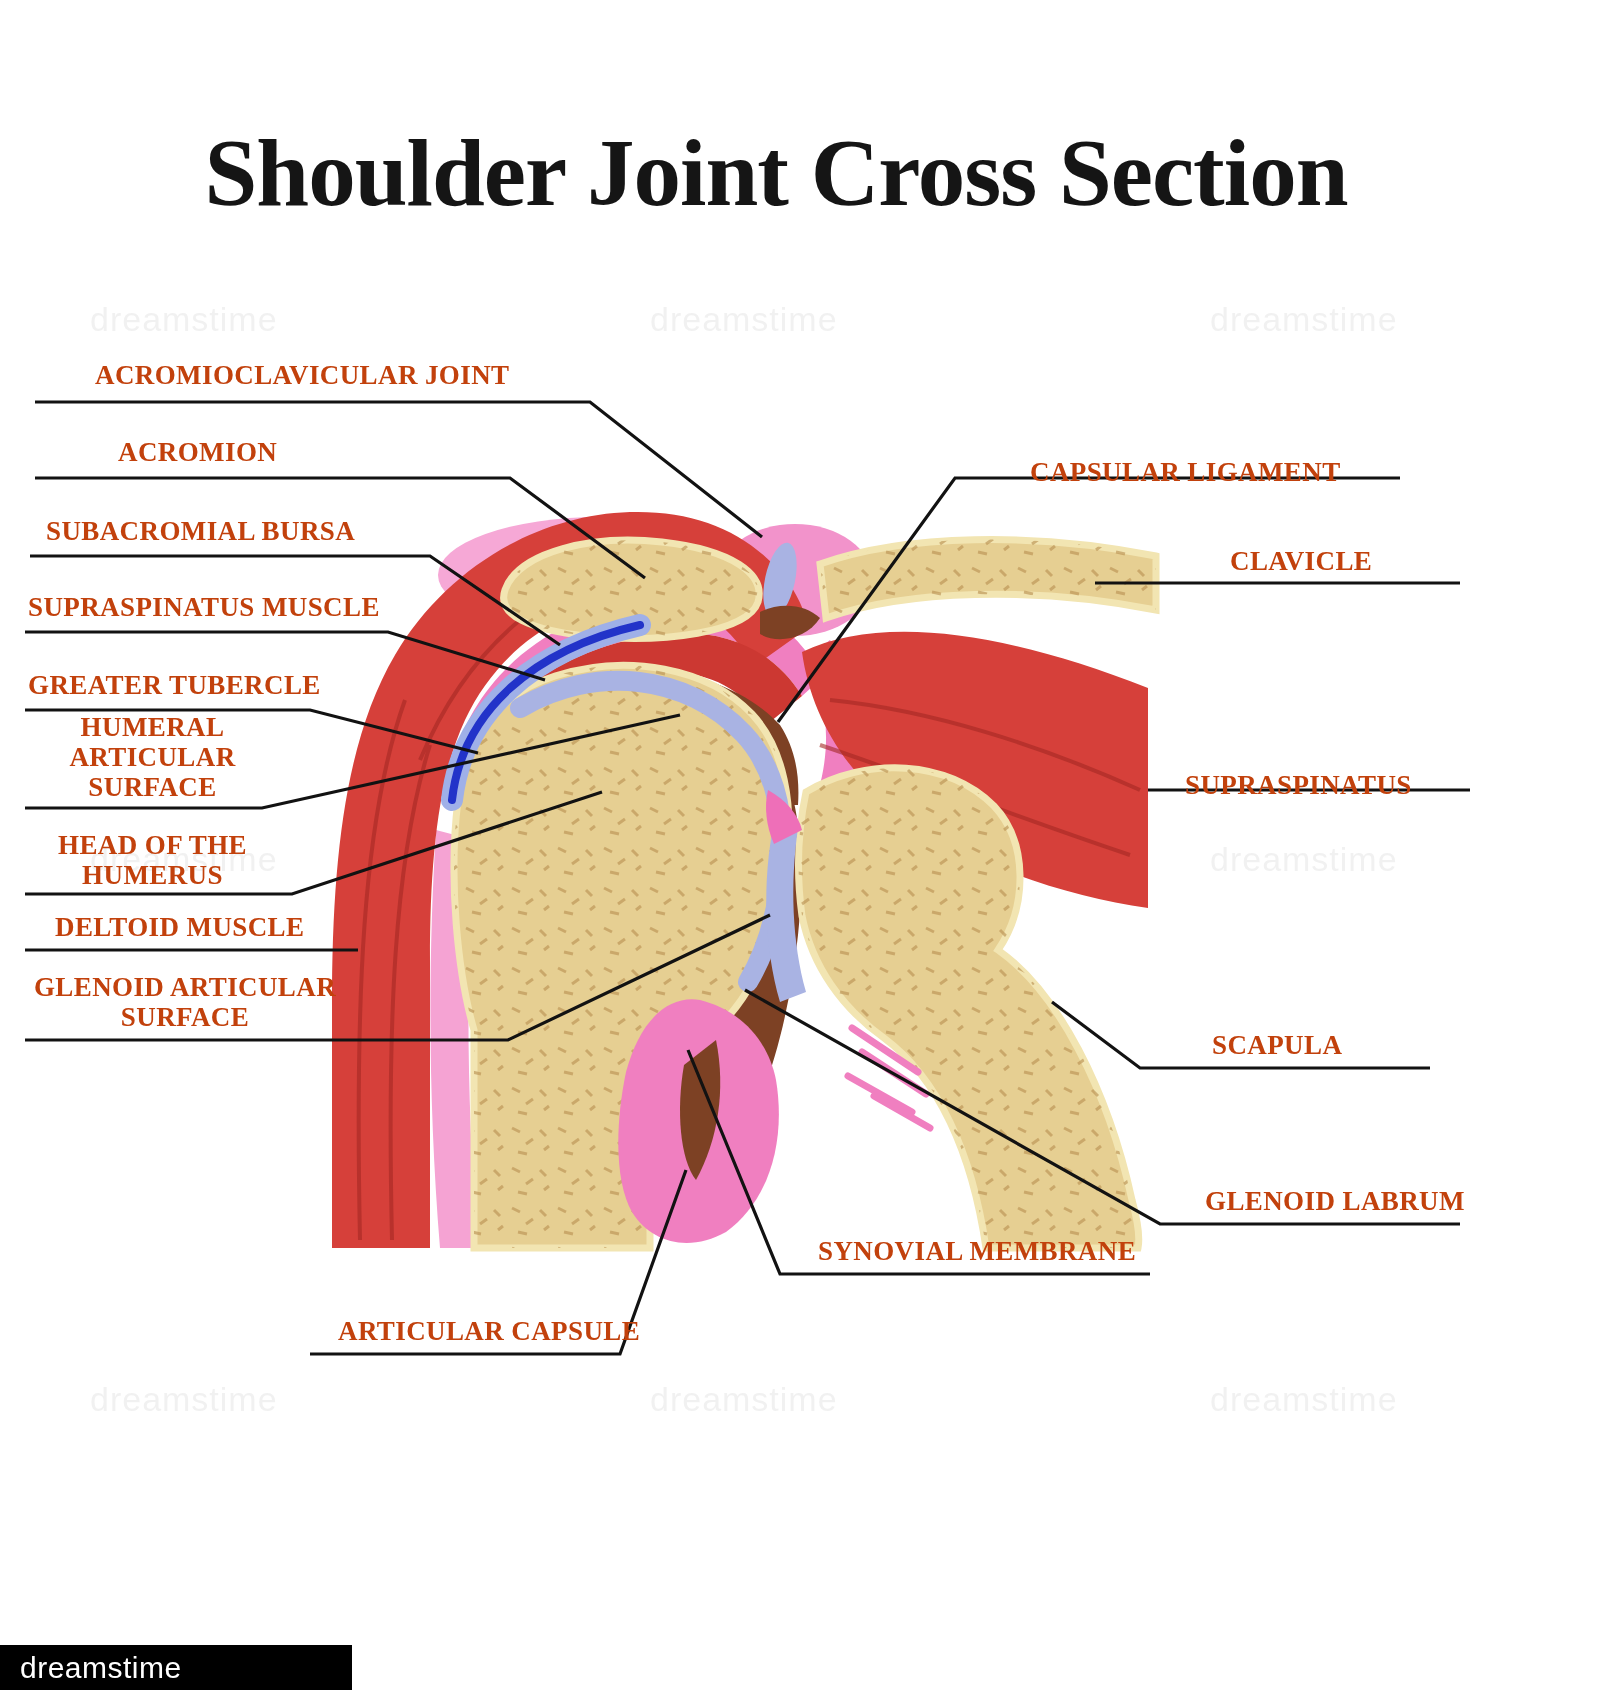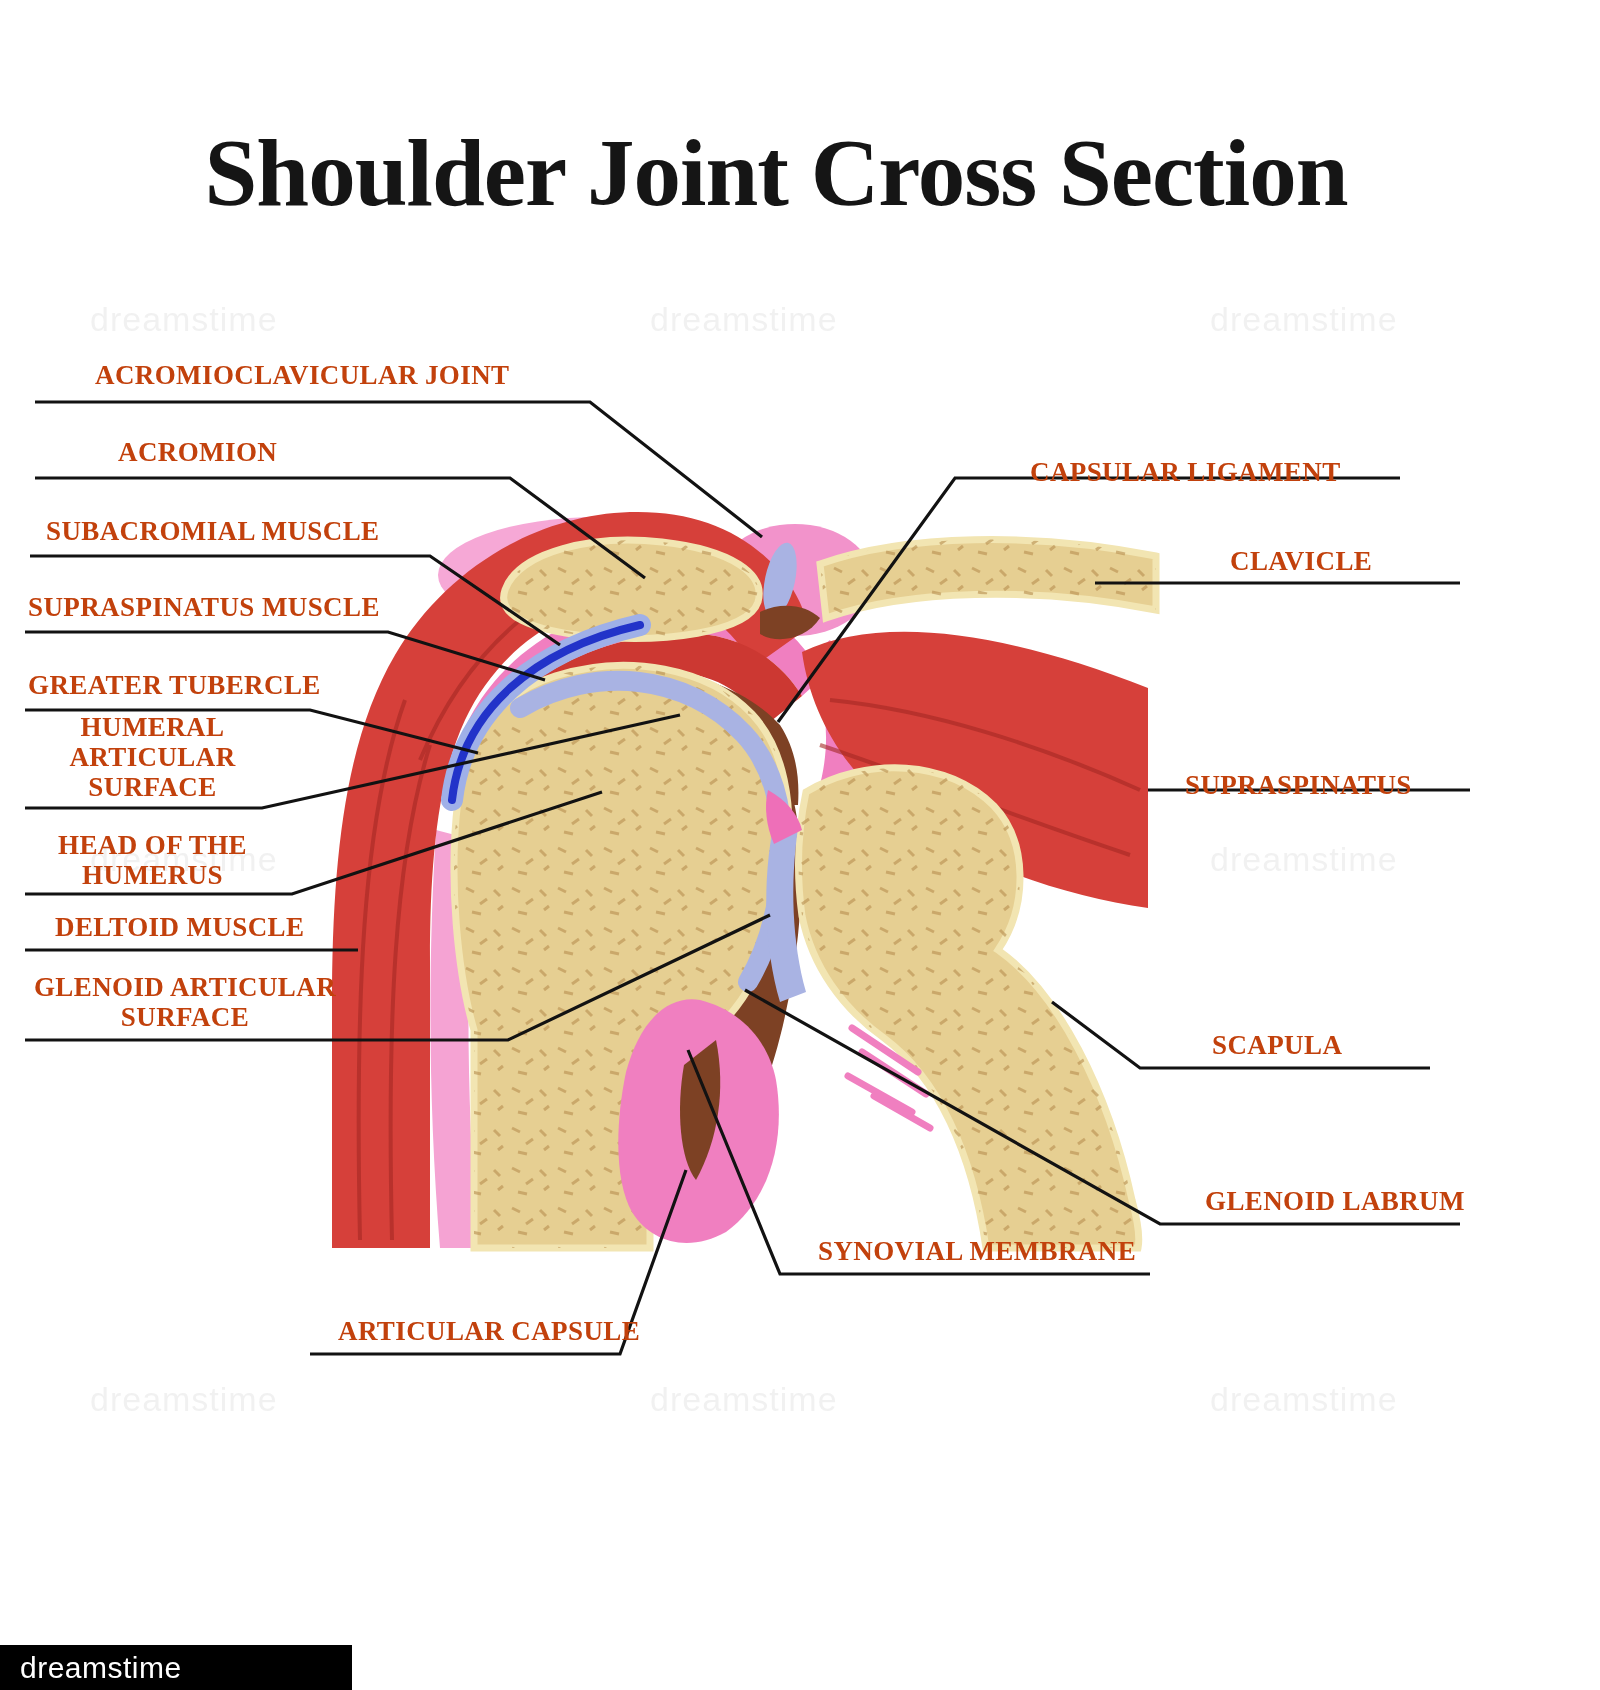--- a/index.html
+++ b/index.html
@@ -114,21 +114,21 @@
 
       <path class="lead" d="M1150,1274 L780,1274 L688,1050"></path>
       <path class="lead" d="M310,1354 L620,1354 L686,1170"></path>
     </g>
   </svg>
 
   <div class="title">Shoulder Joint Cross Section</div>
 
   <div class="diagram-label" style="left:95px;top:360px;">ACROMIOCLAVICULAR JOINT</div>
   <div class="diagram-label" style="left:118px;top:437px;">ACROMION</div>
-  <div class="diagram-label" style="left:46px;top:516px;">SUBACROMIAL MUSCLE</div>
+  <div class="diagram-label" style="left:46px;top:516px;">SUBACROMIAL BURSA</div>
   <div class="diagram-label" style="left:28px;top:592px;">SUPRASPINATUS MUSCLE</div>
   <div class="diagram-label" style="left:28px;top:670px;">GREATER TUBERCLE</div>
   <div class="diagram-label wrap" style="left:40px;top:712px;width:225px;">HUMERAL ARTICULAR SURFACE</div>
   <div class="diagram-label wrap" style="left:30px;top:830px;width:245px;">HEAD OF THE HUMERUS</div>
   <div class="diagram-label" style="left:55px;top:912px;">DELTOID MUSCLE</div>
   <div class="diagram-label wrap" style="left:30px;top:972px;width:310px;">GLENOID ARTICULAR SURFACE</div>
 
   <div class="diagram-label" style="left:1030px;top:437px;margin-top:20px;">CAPSULAR LIGAMENT</div>
   <div class="diagram-label" style="left:1230px;top:546px;">CLAVICLE</div>
   <div class="diagram-label" style="left:1185px;top:750px;margin-top:20px;">SUPRASPINATUS</div>

